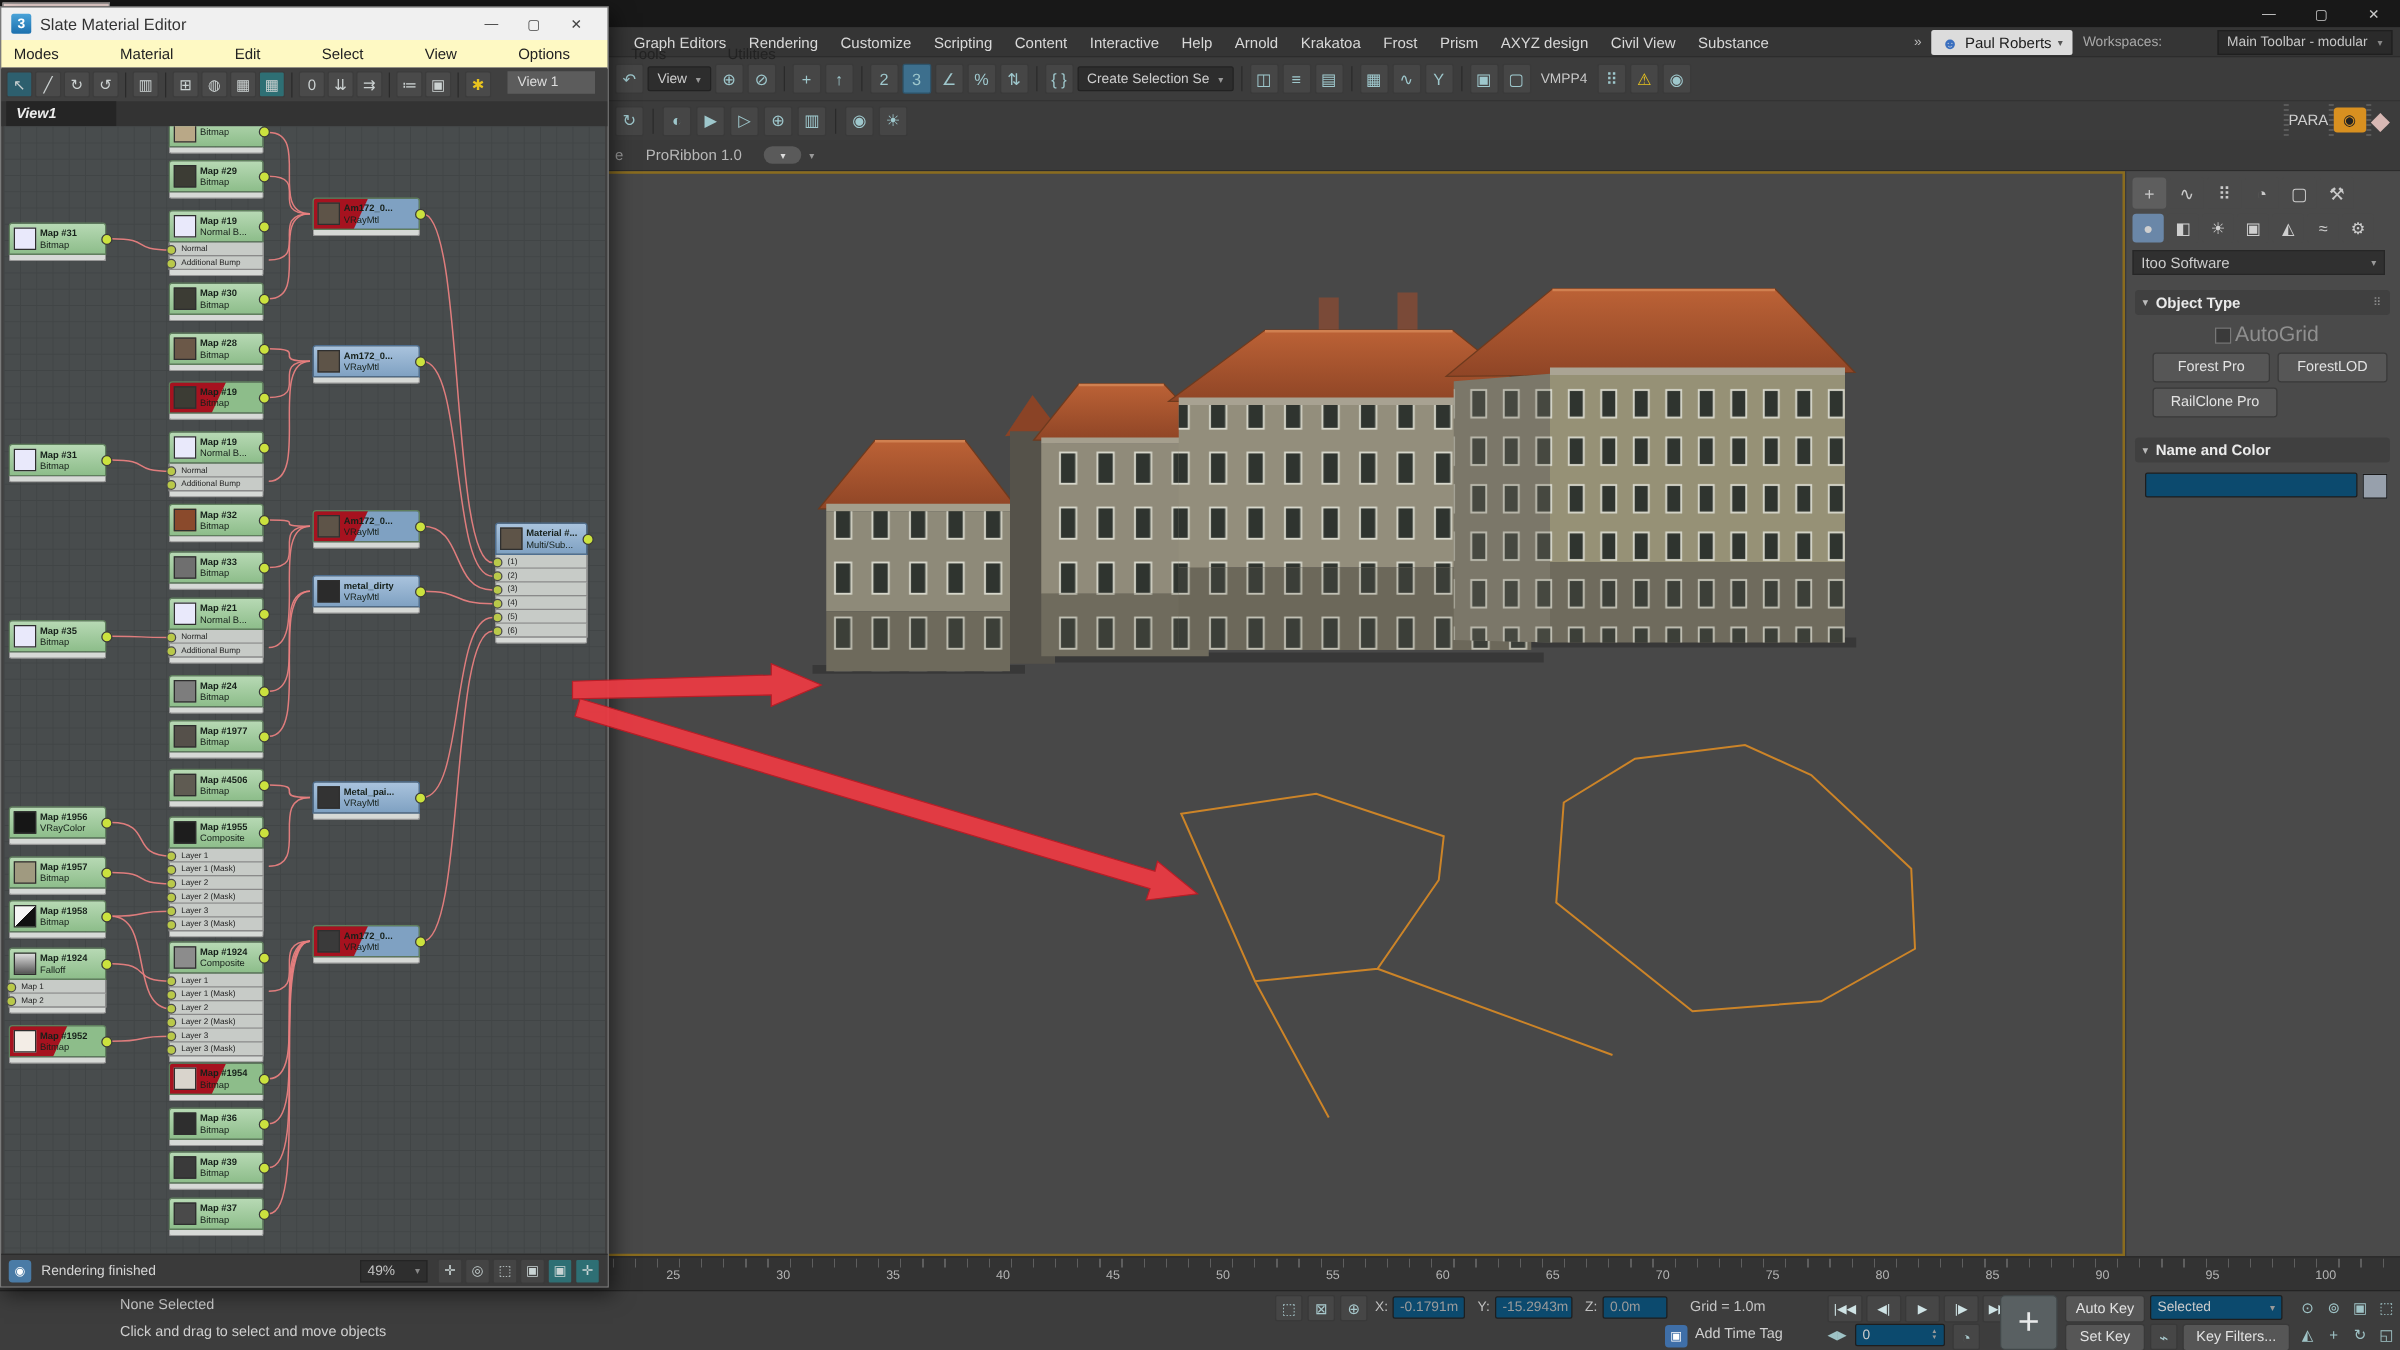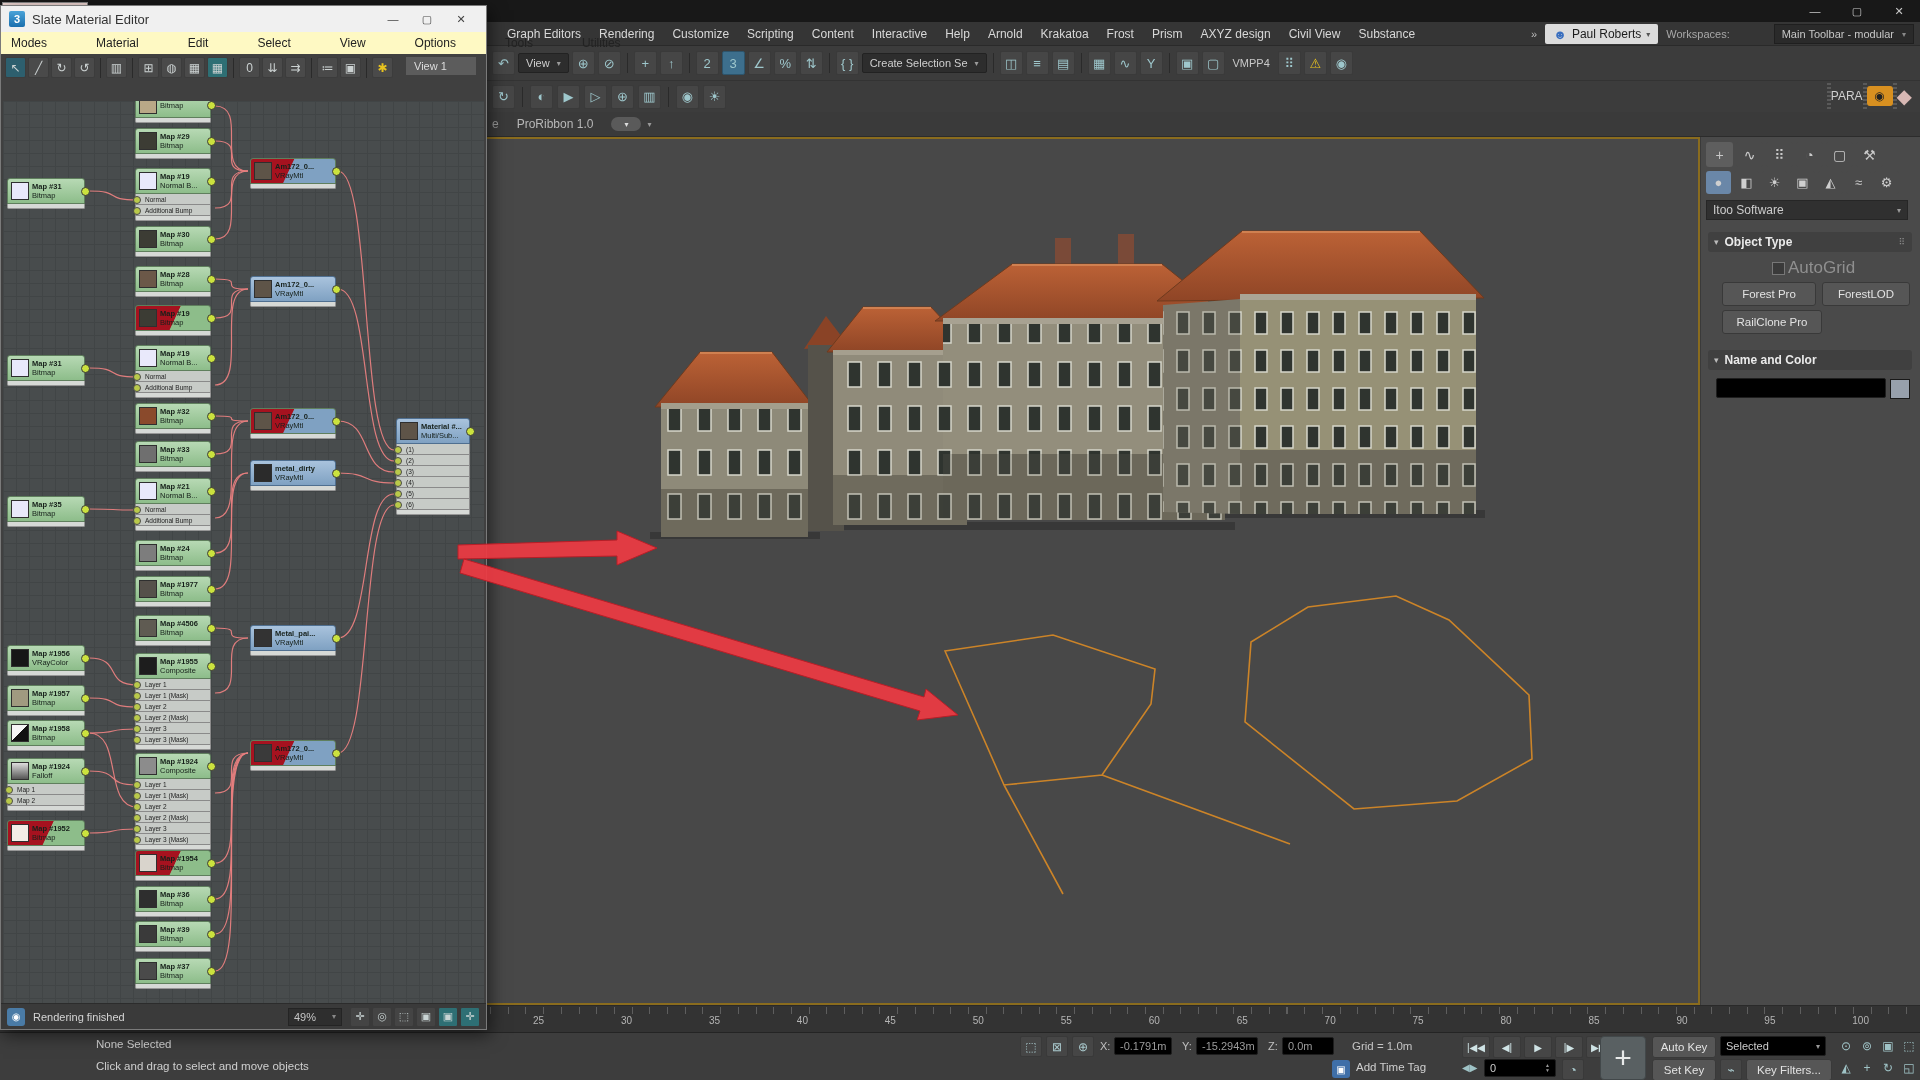--- a/index.html
+++ b/index.html
@@ -69,21 +69,21 @@
        color:#cccccc;font-size:12px;}
   .rollout{background:#404040;border-radius:3px;height:20px;display:flex;align-items:center;gap:6px;
            padding:0 6px;box-sizing:border-box;}
   .rollout .arr{color:#bbb;font-size:9px;}
   .rollout .rt{color:#eaeaea;font-size:12px;font-weight:bold;}
   .rollout .grip{margin-left:auto;color:#8a8a8a;font-size:9px;letter-spacing:1px;}
   .agrow{display:flex;align-items:center;gap:3px;color:#8f8f8f;font-size:17px;}
   .cbx{width:11px;height:11px;border:1px solid #777;background:#3a3a3a;display:inline-block;}
   .btn{background:#565656;border:1px solid #393939;border-radius:3px;color:#e2e2e2;font-size:11.5px;
        display:flex;align-items:center;justify-content:center;cursor:pointer;}
-  .fld{background:#000000;border:1px solid #1e1e1e;color:#9b9b9b;font-size:11px;display:flex;
+  .fld{background:#0c4a6e;border:1px solid #1e1e1e;color:#9b9b9b;font-size:11px;display:flex;
        align-items:center;padding:0 5px;border-radius:2px;box-sizing:border-box;}
   .swatch{width:18px;height:18px;background:#97a0ac;border:1px solid #191919;}
   
   .timeline{left:0;top:1005px;width:1920px;height:27px;background:#333333;border-top:1px solid #2a2a2a;}
   .ticks{position:absolute;left:490px;right:0;top:1px;height:7px;
          background:repeating-linear-gradient(90deg,#5e5e5e 0 1px,transparent 1px 17.7px);}
   .tlabels{position:absolute;left:533px;width:1336px;top:9px;display:flex;justify-content:space-between;}
   .tlabels span{color:#b5b5b5;font-size:10px;}
   
   .statusbar{left:0;top:1032px;width:1920px;height:48px;background:#3d3d3d;border-top:1px solid #242424;}
@@ -663,20 +663,23 @@
         </span>
         <span class="it ic">
           <span class="g">▣</span>
         </span>
         <span class="it div"></span>
         <span class="it ic gold">
           <span class="g">✱</span>
         </span>
       </div>
     <div class="sview1lbl">View 1</div>
+    <div class="abs sviewtabs">
+      <div class="stab">View1</div>
+    </div>
 
     <div class="abs scanvas">
       <svg id="wires" width="481" height="902" viewBox="0 0 481 902">
           <path d="M86,90 C120,90 100,99 134,99"></path>
           <path d="M86,267 C120,267 100,276 134,276"></path>
           <path d="M86,408 C120,408 100,409 134,409"></path>
           <path d="M86,557 C120,557 100,584 134,584"></path>
           <path d="M86,597 C120,597 100,606 134,606"></path>
           <path d="M86,632 C120,632 100,628 134,628"></path>
           <path d="M86,632 C120,632 100,706 134,706"></path>

